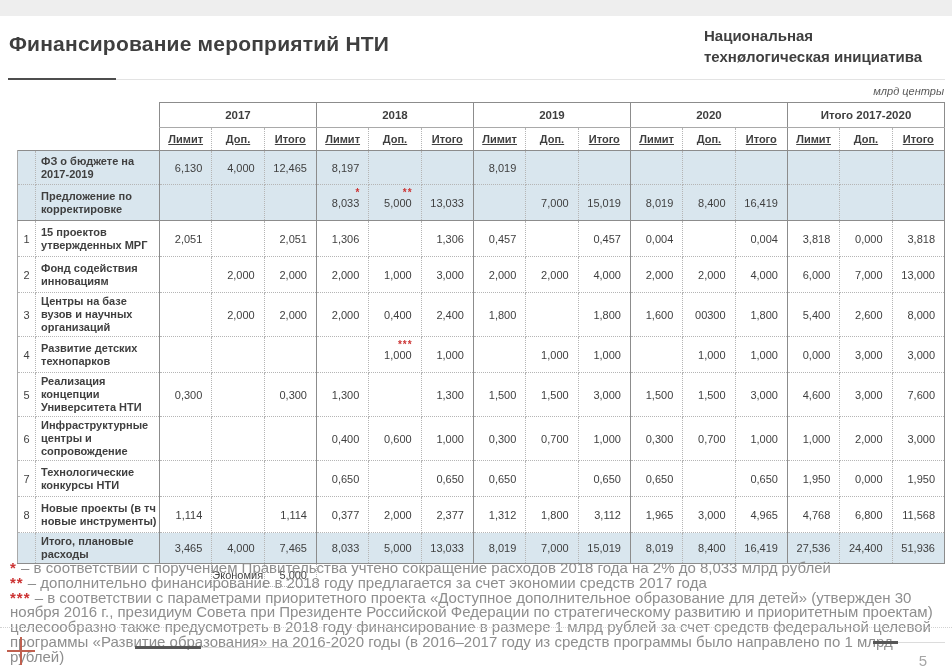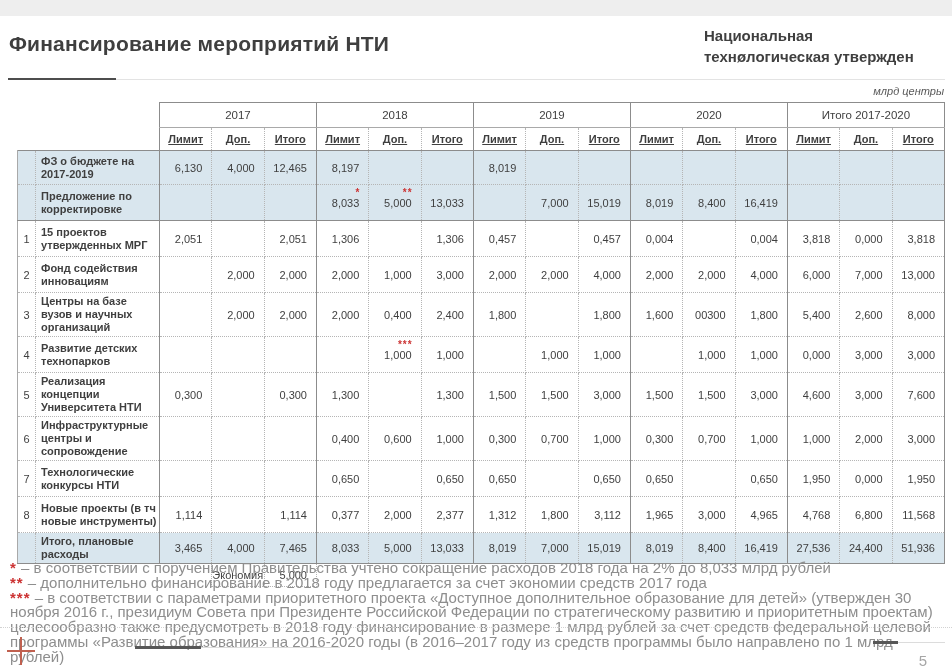--- a/index.html
+++ b/index.html
@@ -16,21 +16,21 @@
   .logo{position:absolute;left:704px;top:9px;width:224px;font-size:15px;font-weight:bold;color:var(--ink);line-height:21px;}
   .rule{position:absolute;left:8px;top:62px;width:937px;height:3px;}
   .rule .dark{position:absolute;left:0;top:0;width:108px;height:2px;background:#4d4d4d;}
   .rule .light{position:absolute;left:108px;top:1px;width:829px;height:1px;background:#e3e3e3;}
   .units{position:absolute;right:8px;top:69px;font-size:11px;font-style:italic;color:#595959;}
 
   
   table{position:absolute;left:17px;top:86px;width:928px;border-collapse:collapse;table-layout:fixed;font-size:11px;color:var(--ink);}
   td{padding:0;vertical-align:middle;}
   td.blank{border:none;background:#fff;}
-  .year-cell{height:24px;text-align:center;font-weight:normal;font-size:11.5px;
+  .year-cell{height:24px;text-align:center;font-weight:bold;font-size:11.5px;
     border:1px solid var(--grid-solid);border-bottom:1px solid var(--grid-light);}
   .sub-cell{height:22px;text-align:center;font-weight:bold;
     border:1px dotted var(--grid-dot);border-bottom:1px solid var(--grid-solid);border-top:none;text-decoration:underline;}
   .gl{border-left:1px solid var(--grid-solid) !important;}
   .gr{border-right:1px solid var(--grid-solid) !important;}
   tbody td{border:1px dotted var(--grid-dot);}
   .num-col{width:18px;text-align:center;border-left:1px solid var(--grid-light) !important;}
   .label-col{font-weight:bold;padding:2px 2px 2px 5px;line-height:13px;}
   .dcell{text-align:right;padding-right:9px;white-space:nowrap;}
   tr.hl td{background:var(--hl);}
@@ -62,21 +62,21 @@
   .bline-right .d{width:25px;} .bline-right .l{left:25px;width:47px;}
   .pagenum{position:absolute;right:25px;top:636px;font-size:15px;color:#a6a6a6;}
 </style>
 </head>
 <body>
 
 <div class="slide">
   <div class="title">Финансирование мероприятий НТИ</div>
   <div class="logo">
     <div>Национальная</div>
-    <div>технøлогическая утвержден</div>
+    <div>технøлогическая инициатива</div>
   </div>
   <div class="rule">
       <span class="dark"></span>
       <span class="light"></span>
     </div>
   <div class="units">млрд центры</div>
 
   <table id="fin-table">
       <colgroup>
         <col style="width: 18px;">

